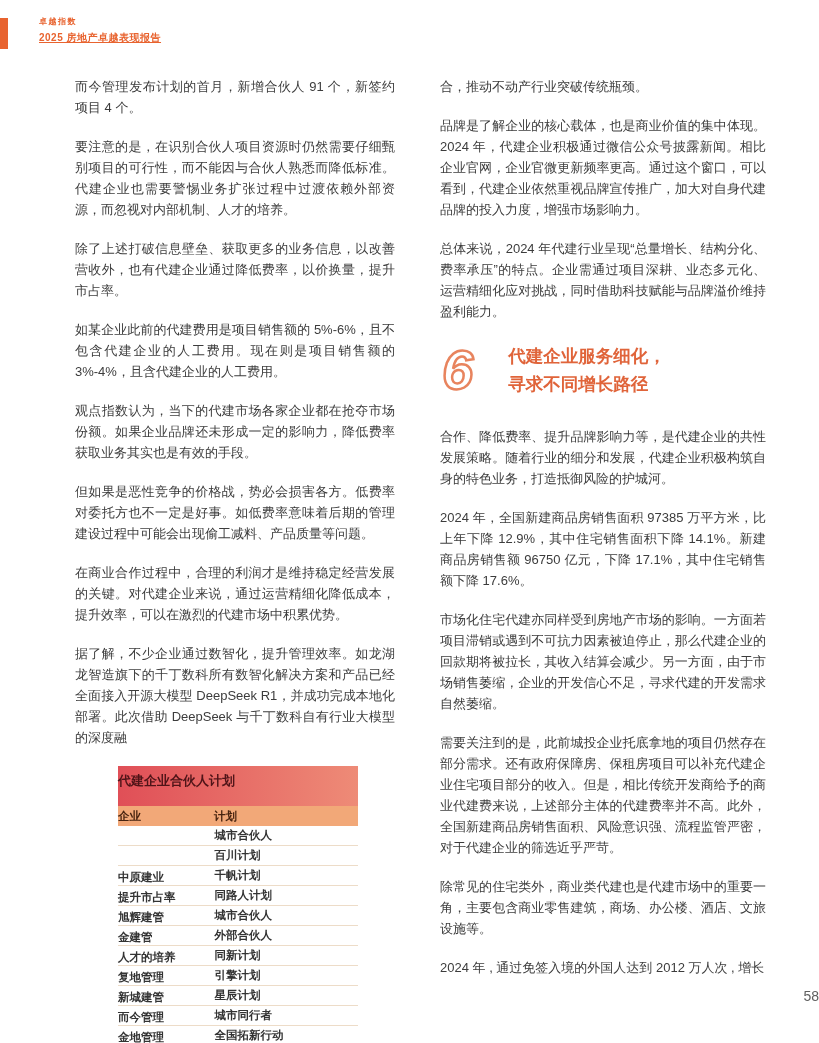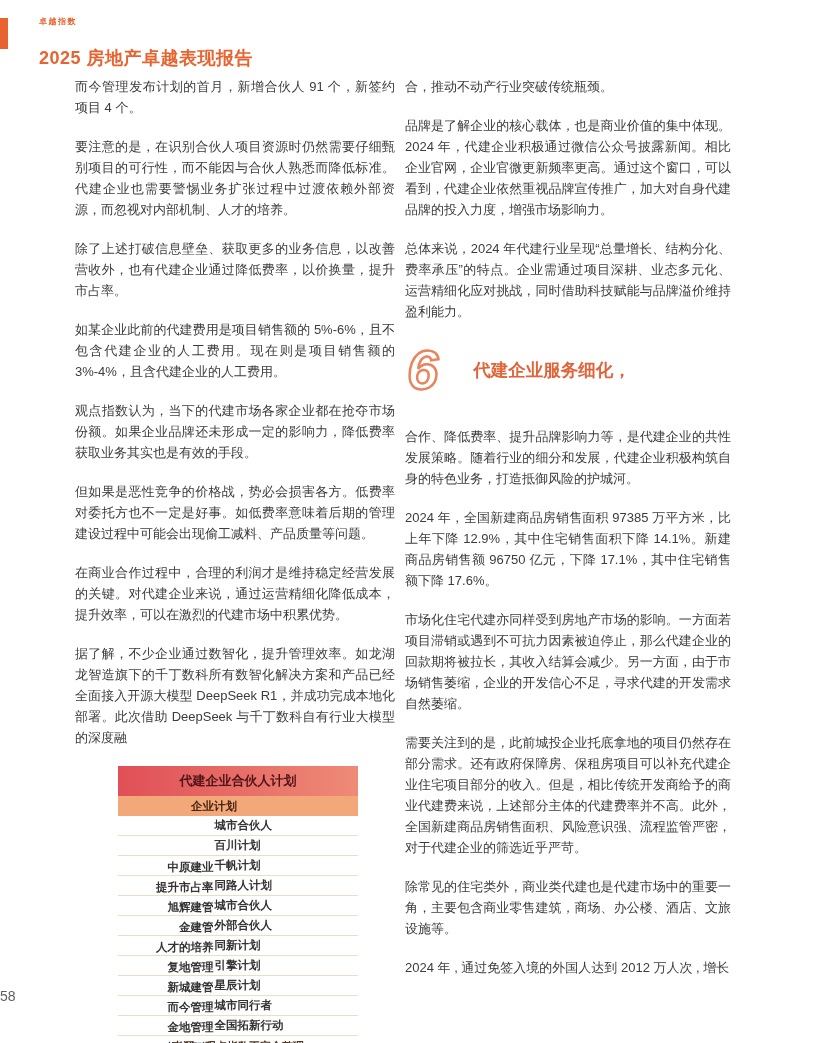--- a/index.html
+++ b/index.html
@@ -3,50 +3,50 @@
 <meta charset="utf-8">
 <style>
   html,body{margin:0;padding:0;background:#ffffff;}
   body{font-family:"Liberation Sans","DejaVu Sans",sans-serif;}
   .page{position:relative;width:819px;height:1043px;background:#ffffff;overflow:hidden;}
 
   
   .brand-bar{position:absolute;left:0;top:18px;width:8px;height:31px;background:#E8632F;}
   .brand{position:absolute;left:39px;top:17px;color:#E8632F;}
   .brand-small{font-size:8px;font-weight:bold;letter-spacing:1.5px;line-height:10px;}
-  .brand-title{font-size:18px;font-weight:bold;letter-spacing:0.5px;margin-top:19px;}
+  .brand-title{font-size:10px;font-weight:bold;letter-spacing:0.5px;margin-top:4px;text-decoration:underline;}
 
   
   .col{position:absolute;top:76px;font-size:13px;line-height:21px;color:#3c3c3c;text-align:justify;}
   .col-left{left:75px;width:320px;}
-  .col-right{left:405px;width:326px;}
+  .col-right{left:440px;width:326px;}
   .col p{margin:0 0 18px 0;}
   .col p:last-child{margin-bottom:4px;}
 
   
   .section-head{display:flex;align-items:center;margin:14px 0 26px 0;}
   .section-number{font-size:56px;font-weight:bold;font-style:italic;line-height:60px;
     color:#ffffff;-webkit-text-stroke:2.5px #E8845E;padding:0 6px 0 2px;}
   .section-title{margin-left:29px;color:#E0643A;font-weight:bold;font-size:17.5px;line-height:28px;text-align:left;}
 
   
   .ptable{width:240px;margin:14px 0 0 43px;font-size:11.5px;color:#333;}
-  .ptable-title{height:30px;line-height:30px;text-align:center;font-weight:bold;font-size:13px;
+  .ptable-title{height:40px;line-height:30px;font-weight:bold;font-size:13px;
     color:#4f1418;background:linear-gradient(90deg,#E04F57 0%,#EE8B77 100%);}
   .trow{display:flex;}
   .ptable-header{background:#F2A878;height:20px;line-height:20px;font-weight:bold;color:#47230f;}
-  .c1{width:40%;text-align:right;}
+  .c1{width:40%;text-align:left;}
   .c2{width:60%;}
   .drow{height:19px;line-height:19px;border-bottom:1px solid #EDDCC8;font-weight:600;}
   .drow .c1{border-right:1px solid #E5A99F;margin-top:42px;}
   .ptable-source{height:20px;line-height:20px;text-align:center;font-weight:bold;font-size:11px;
     color:#4a3422;border-bottom:1px solid #E3CDB6;}
 
   
-  .page-number{position:absolute;left:0;right:0;top:988px;text-align:left;font-size:14px;color:#5f5f5f;}
+  .page-number{position:absolute;left:0;right:0;top:988px;text-align:right;font-size:14px;color:#5f5f5f;}
 </style>
 </head>
 <body>
 
 <div class="page">
 
   <div class="brand-bar"></div>
   <div class="brand">
     <div class="brand-small">卓越指数</div>
     <div class="brand-title">2025 房地产卓越表现报告</div>
@@ -118,20 +118,21 @@
 
   <div class="col col-right">
     <p>合，推动不动产行业突破传统瓶颈。</p>
     <p>品牌是了解企业的核心载体，也是商业价值的集中体现。2024 年，代建企业积极通过微信公众号披露新闻。相比企业官网，企业官微更新频率更高。通过这个窗口，可以看到，代建企业依然重视品牌宣传推广，加大对自身代建品牌的投入力度，增强市场影响力。</p>
     <p>总体来说，2024 年代建行业呈现“总量增长、结构分化、费率承压”的特点。企业需通过项目深耕、业态多元化、运营精细化应对挑战，同时借助科技赋能与品牌溢价维持盈利能力。</p>
 
     <div class="section-head">
       <span class="section-number">6</span>
       <div class="section-title">
         <div>代建企业服务细化，</div>
+        <div>寻求不同增长路径</div>
       </div>
     </div>
 
     <p>合作、降低费率、提升品牌影响力等，是代建企业的共性发展策略。随着行业的细分和发展，代建企业积极构筑自身的特色业务，打造抵御风险的护城河。</p>
     <p>2024 年，全国新建商品房销售面积 97385 万平方米，比上年下降 12.9%，其中住宅销售面积下降 14.1%。新建商品房销售额 96750 亿元，下降 17.1%，其中住宅销售额下降 17.6%。</p>
     <p>市场化住宅代建亦同样受到房地产市场的影响。一方面若项目滞销或遇到不可抗力因素被迫停止，那么代建企业的回款期将被拉长，其收入结算会减少。另一方面，由于市场销售萎缩，企业的开发信心不足，寻求代建的开发需求自然萎缩。</p>
     <p>需要关注到的是，此前城投企业托底拿地的项目仍然存在部分需求。还有政府保障房、保租房项目可以补充代建企业住宅项目部分的收入。但是，相比传统开发商给予的商业代建费来说，上述部分主体的代建费率并不高。此外，全国新建商品房销售面积、风险意识强、流程监管严密，对于代建企业的筛选近乎严苛。</p>
     <p>除常见的住宅类外，商业类代建也是代建市场中的重要一角，主要包含商业零售建筑，商场、办公楼、酒店、文旅设施等。</p>
     <p>2024 年 , 通过免签入境的外国人达到 2012 万人次 , 增长</p>
   </div>

